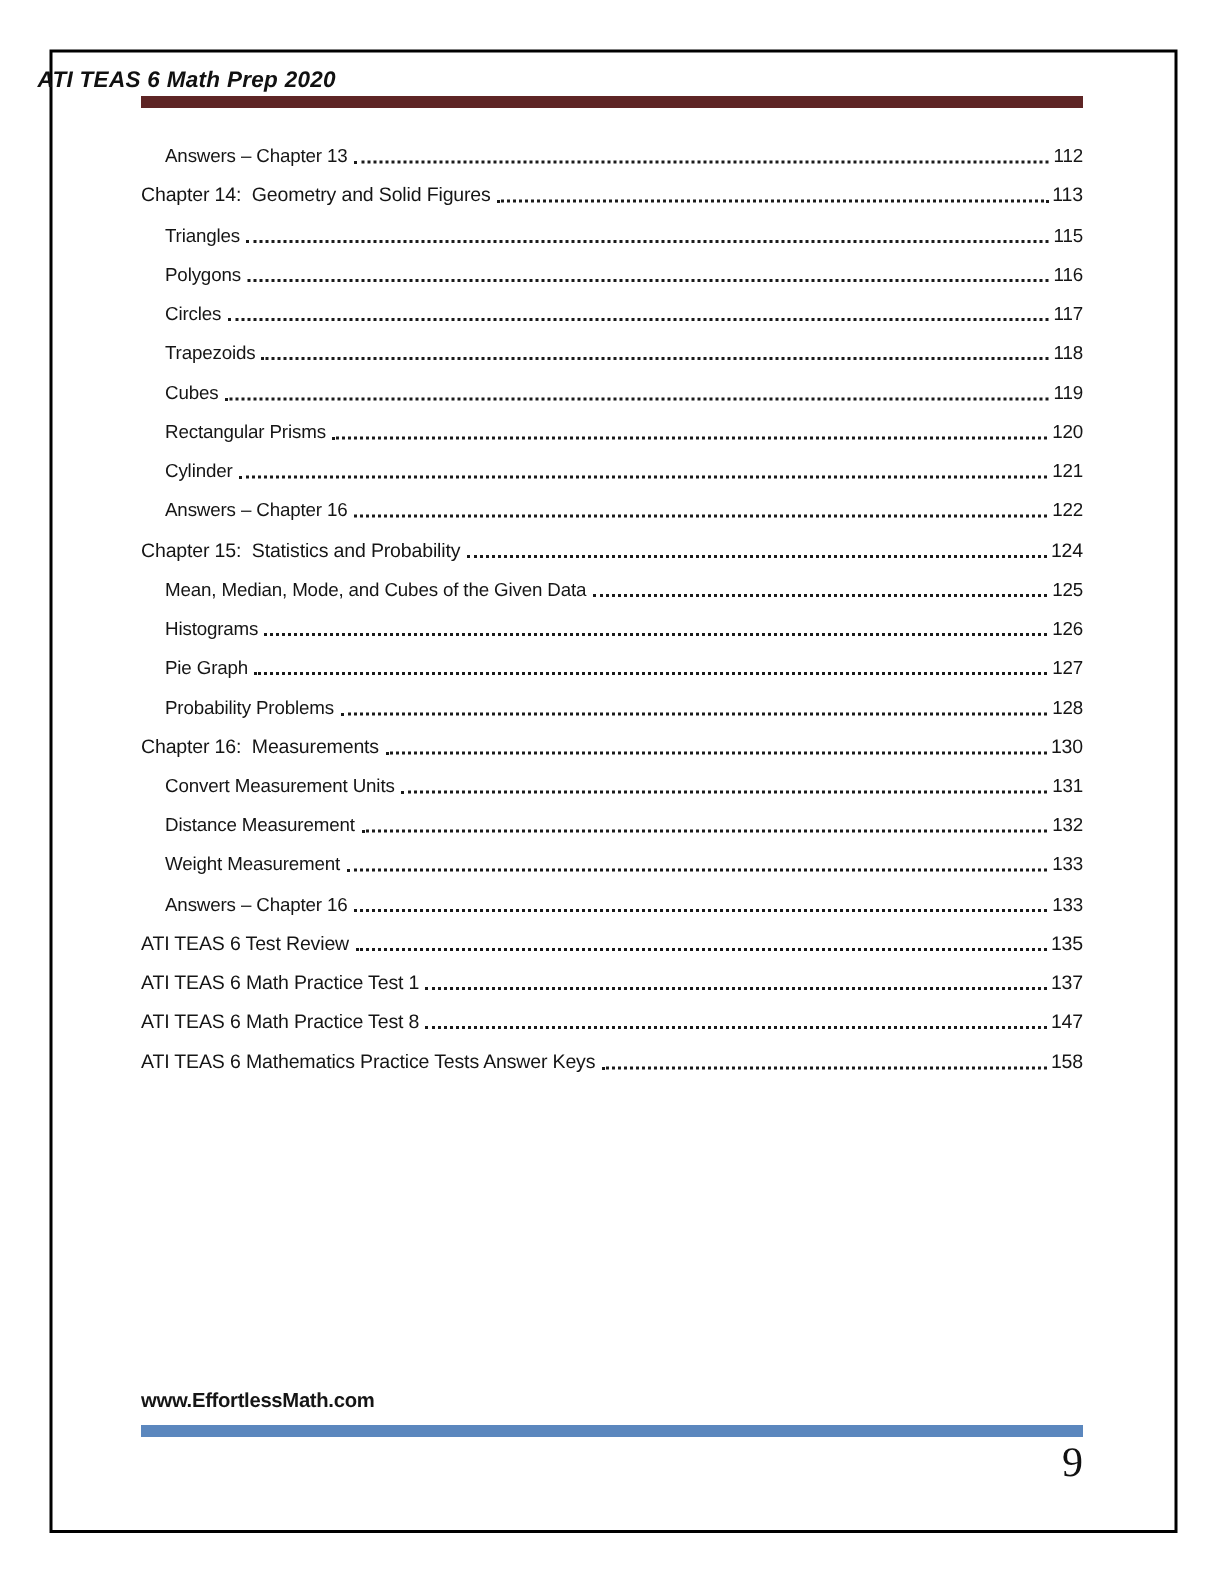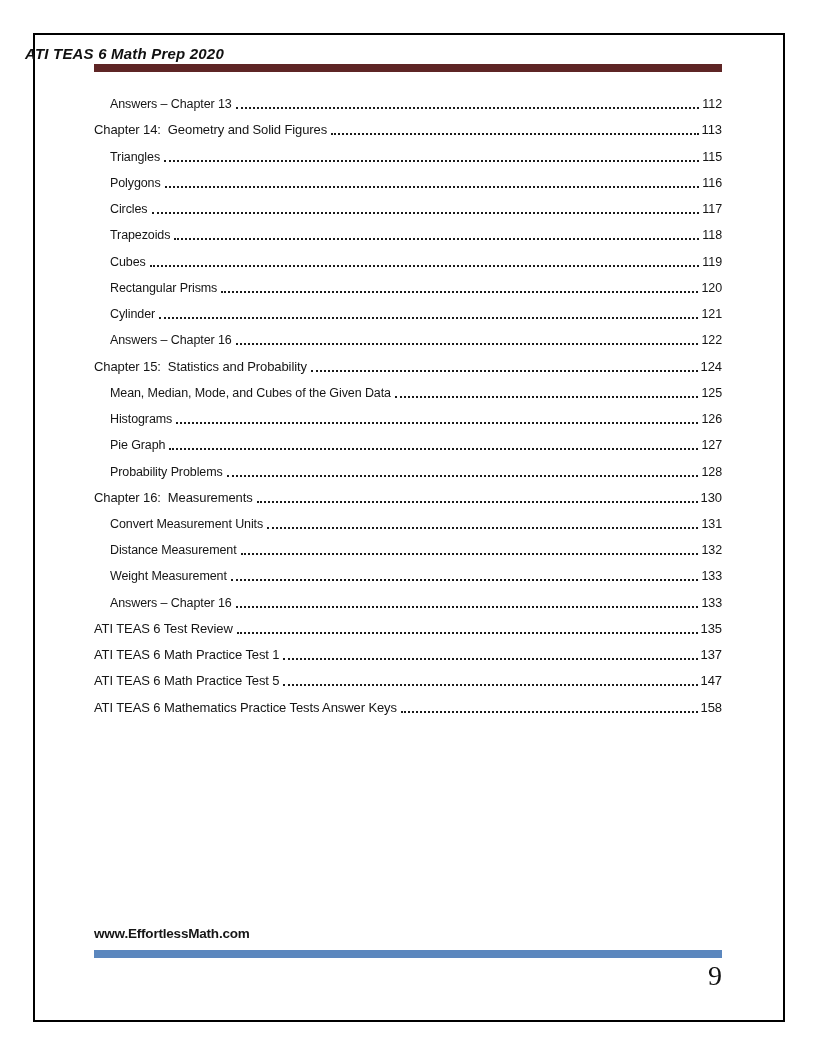--- a/index.html
+++ b/index.html
@@ -206,21 +206,21 @@
         <span class="toc-label">ATI TEAS 6 Test Review</span>
         <span class="toc-leader"></span>
         <span class="toc-page">135</span>
       </div>
       <div class="toc-row chapter">
         <span class="toc-label">ATI TEAS 6 Math Practice Test 1</span>
         <span class="toc-leader"></span>
         <span class="toc-page">137</span>
       </div>
       <div class="toc-row chapter">
-        <span class="toc-label">ATI TEAS 6 Math Practice Test 5</span>
+        <span class="toc-label">ATI TEAS 6 Math Practice Test 8</span>
         <span class="toc-leader"></span>
         <span class="toc-page">147</span>
       </div>
       <div class="toc-row chapter">
         <span class="toc-label">ATI TEAS 6 Mathematics Practice Tests Answer Keys</span>
         <span class="toc-leader"></span>
         <span class="toc-page">158</span>
       </div>
     </div>
 

